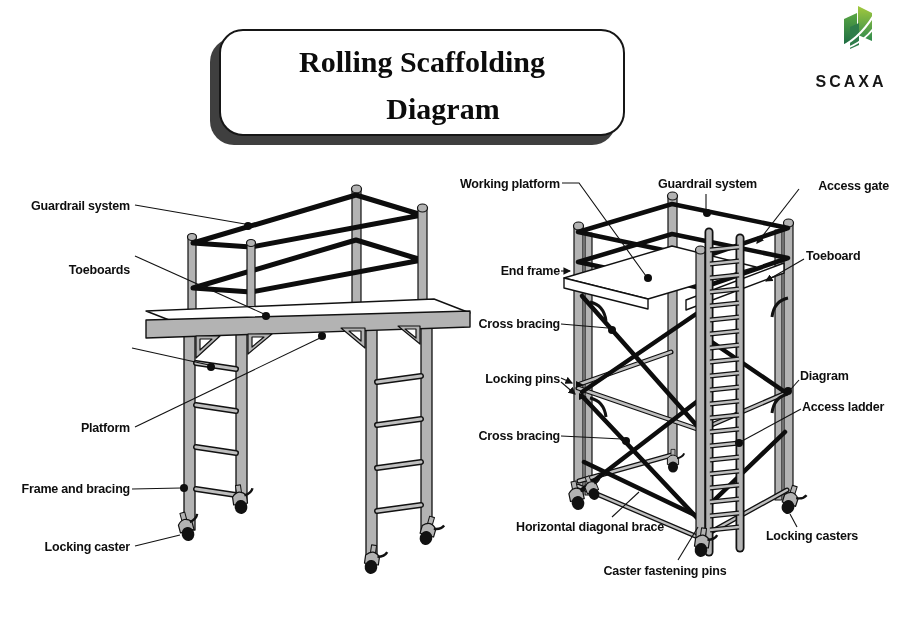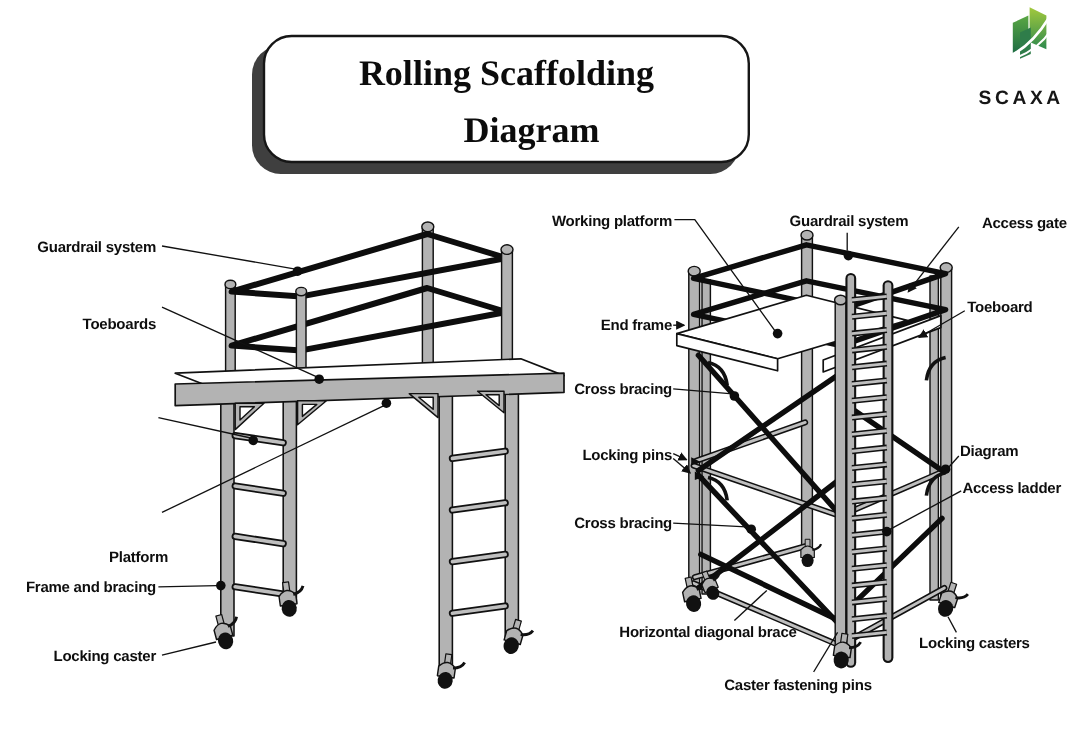--- a/index.html
+++ b/index.html
@@ -294,21 +294,21 @@
       <line x1="801" y1="409" x2="742" y2="441"></line>
         <circle cx="739" cy="443" r="4" fill="#0d0d0d" stroke="none"></circle>
       <line x1="612" y1="517" x2="639" y2="492"></line>
       <line x1="678" y1="560" x2="698" y2="527"></line>
       <line x1="797" y1="527" x2="790" y2="514"></line>
     </g>
   </svg>
 
   <div class="lbl r" style="left:18px;top:199px;width:112px;">Guardrail system</div>
   <div class="lbl r" style="left:18px;top:263px;width:112px;">Toeboards</div>
-  <div class="lbl r" style="left:28px;top:421px;width:112px;margin-top:36px;">Platform</div>
+  <div class="lbl r" style="left:18px;top:421px;width:112px;">Platform</div>
   <div class="lbl r" style="left:6px;top:482px;width:124px;">Frame and bracing</div>
   <div class="lbl r" style="left:6px;top:540px;width:124px;">Locking caster</div>
 
   <div class="lbl r" style="left:448px;top:177px;width:112px;">Working platform</div>
   <div class="lbl" style="left:658px;top:177px;width:112px;">Guardrail system</div>
   <div class="lbl" style="left:799px;top:179px;width:90px;text-align:right;">Access gate</div>
   <div class="lbl r" style="left:448px;top:264px;width:112px;">End frame</div>
   <div class="lbl" style="left:806px;top:249px;width:80px;">Toeboard</div>
   <div class="lbl r" style="left:448px;top:317px;width:112px;">Cross bracing</div>
   <div class="lbl r" style="left:448px;top:372px;width:112px;">Locking pins</div>

